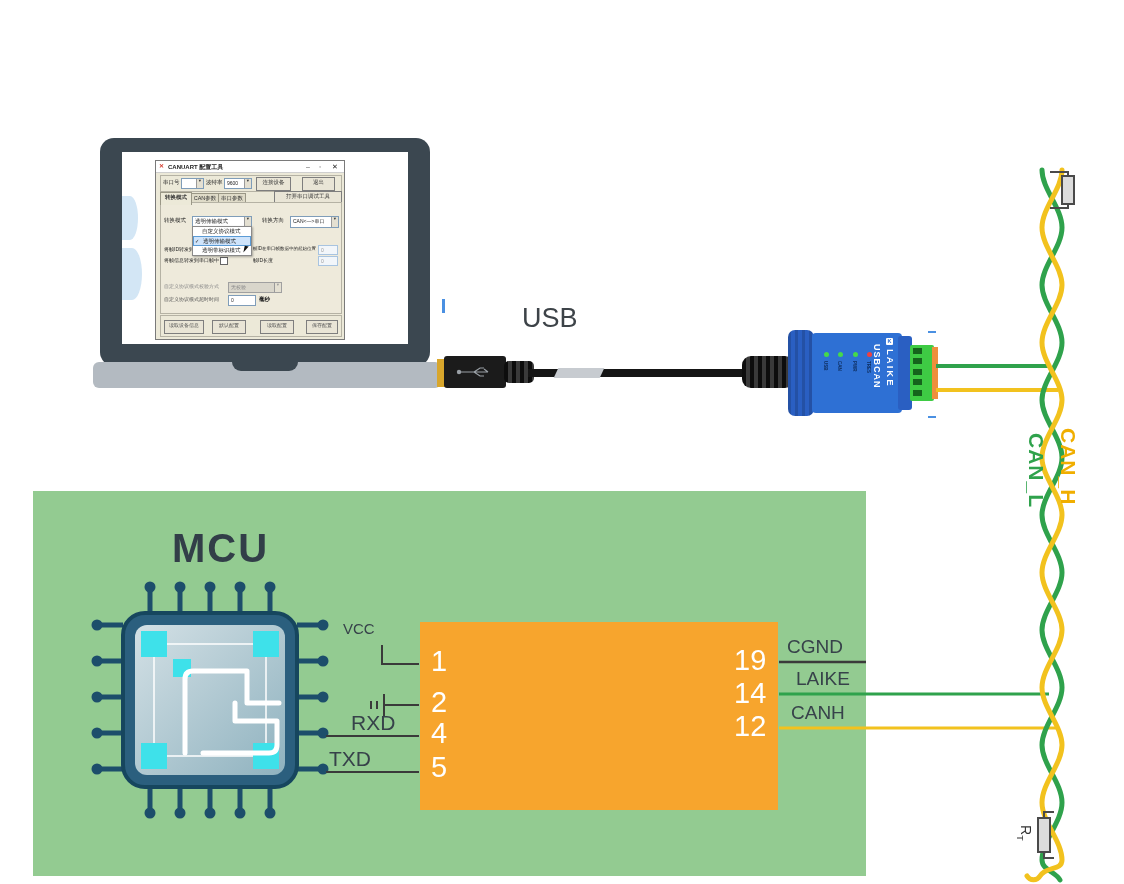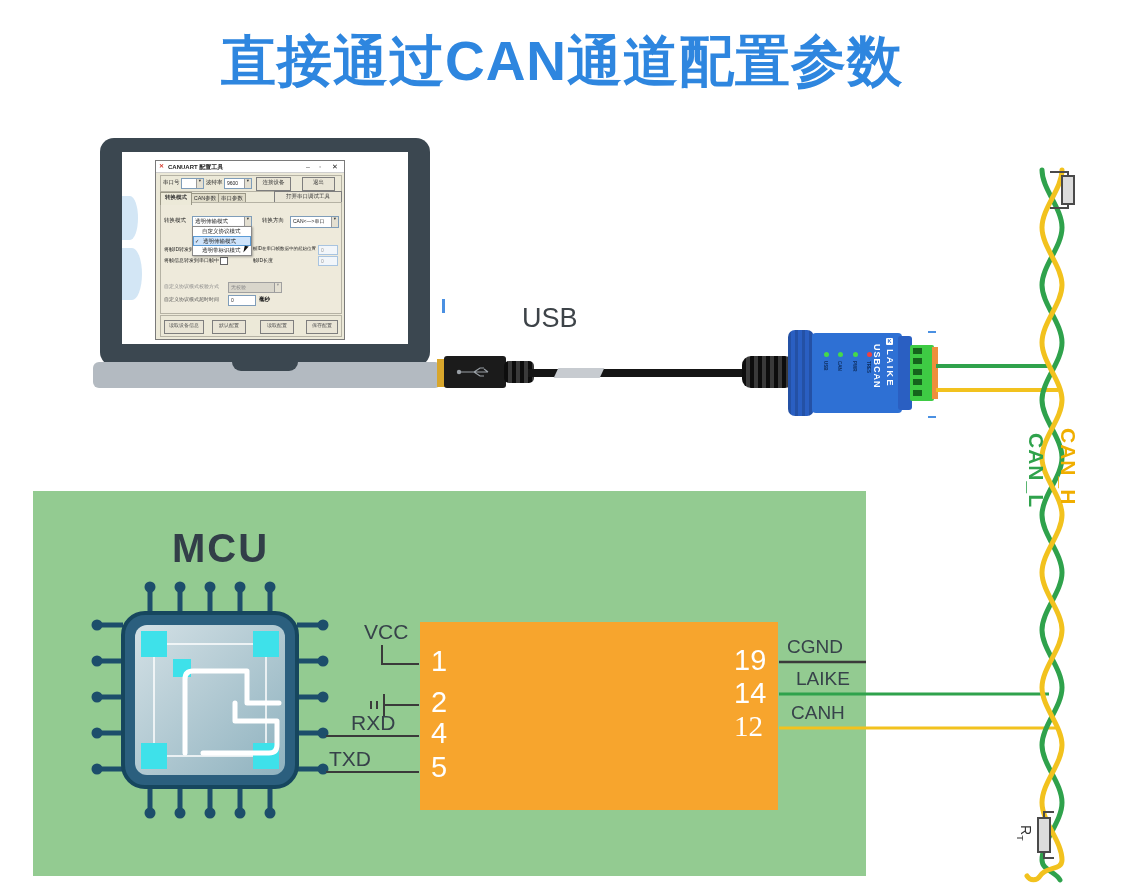--- a/index.html
+++ b/index.html
@@ -35,21 +35,20 @@
   .corrugated{background:repeating-linear-gradient(90deg,#0d0d0d 0 4px,#3a3a3a 4px 8px);}
   
   .sig{color:#37424a;font-size:20px;}
   .pin{color:#ffffff;font-size:29px;font-weight:500;}
 </style>
 </head>
 <body>
 
 <div id="canvas">
 
-  <div class="lbl" style="left:0;top:34px;width:1124px;text-align:center;font-size:55px;font-weight:bold;color:#2e86df;letter-spacing:1px;">直接通过CAN通道配置参数</div>
 
   <div class="abs" style="left:33px;top:491px;width:833px;height:385px;background:#93cb91;"></div>
 
   <div class="abs bezel"></div>
   <div class="abs screen"></div>
   <div class="abs swoosh" style="left:122px;top:196px;width:16px;height:44px;"></div>
   <div class="abs swoosh" style="left:122px;top:248px;width:20px;height:52px;"></div>
   <div class="abs base"></div>
   <div class="abs hinge"></div>
   <div class="abs" style="left:442px;top:299px;width:3px;height:14px;background:#4a90e2;"></div>
@@ -178,21 +177,21 @@
   <div class="abs" style="left:928px;top:331px;width:8px;height:2px;background:#4a90e2;"></div>
   <div class="abs" style="left:928px;top:416px;width:8px;height:2px;background:#4a90e2;"></div>
 
   <div class="abs" style="left:420px;top:622px;width:358px;height:188px;background:#f7a52d;"></div>
   <span class="lbl pin" style="left:431px;top:647px;">1</span>
   <span class="lbl pin" style="left:431px;top:688px;">2</span>
   <span class="lbl pin" style="left:431px;top:719px;">4</span>
   <span class="lbl pin" style="left:431px;top:753px;">5</span>
   <span class="lbl pin" style="left:734px;top:646px;">19</span>
   <span class="lbl pin" style="left:734px;top:679px;">14</span>
-  <span class="lbl pin" style="left:734px;top:712px;font-family:Liberation Serif, serif;">12</span>
+  <span class="lbl pin" style="left:734px;top:712px;">12</span>
 
   <div class="lbl" style="left:172px;top:528px;font-size:40px;font-weight:600;color:#323e48;letter-spacing:2px;">MCU</div>
   <svg class="abs" style="left:85px;top:575px;" width="250" height="250" viewBox="0 0 250 250">
     <defs>
       <linearGradient id="chipGrad" x1="0" y1="0" x2="1" y2="1">
         <stop offset="0" stop-color="#d3e0e5"></stop>
           <stop offset="1" stop-color="#8fb2bf"></stop>
       </linearGradient>
     </defs>
     <g stroke="#1d4e6b" stroke-width="5">
@@ -271,21 +270,21 @@
       C1062,649 1042,668 1042,687.5 C1042,707 1062,726 1062,745
       C1062,764 1042,783 1042,802.5 C1042,822 1062,841 1062,860
       C1062,871 1046,866 1040,876 C1037,881 1030,881 1027,876"></path>
 
     <path d="M1050,172 H1068 V176 M1068,204 V208 H1050" stroke="#4a4a4a" stroke-width="2" fill="none"></path>
     <rect x="1062" y="176" width="12" height="28" fill="#dcdcdc" stroke="#4a4a4a" stroke-width="2"></rect>
     <path d="M1044,818 V812 H1054 M1044,852 V858 H1054" stroke="#4a4a4a" stroke-width="2" fill="none"></path>
     <rect x="1038" y="818" width="12" height="34" fill="#dcdcdc" stroke="#4a4a4a" stroke-width="2"></rect>
   </svg>
 
-  <span class="lbl sig" style="left:364px;top:621px;font-size:21px;">VCC</span>
+  <span class="lbl sig" style="left:343px;top:621px;font-size:15px;">VCC</span>
   <span class="lbl sig" style="left:334px;top:712px;font-size:21px;margin-left:17px;">RXD</span>
   <span class="lbl sig" style="left:329px;top:748px;font-size:21px;">TXD</span>
   <span class="lbl sig" style="left:787px;top:637px;font-size:19px;">CGND</span>
   <span class="lbl sig" style="left:796px;top:669px;font-size:19px;">LAIKE</span>
   <span class="lbl sig" style="left:791px;top:703px;font-size:19px;">CANH</span>
 
   <span class="lbl vtext" style="left:1058px;top:428px;height:110px;font-size:21px;font-weight:600;color:#f0ae00;letter-spacing:1px;">CAN_H</span>
   <span class="lbl vtext" style="left:1026px;top:433px;height:110px;font-size:21px;font-weight:600;color:#2fa24c;letter-spacing:1px;">CAN_L</span>
   <span class="lbl" style="left:1016px;top:824px;font-size:14px;color:#333;transform:rotate(90deg);transform-origin:center;">
     <span>R</span><sub style="font-size:9px;">T</sub>

